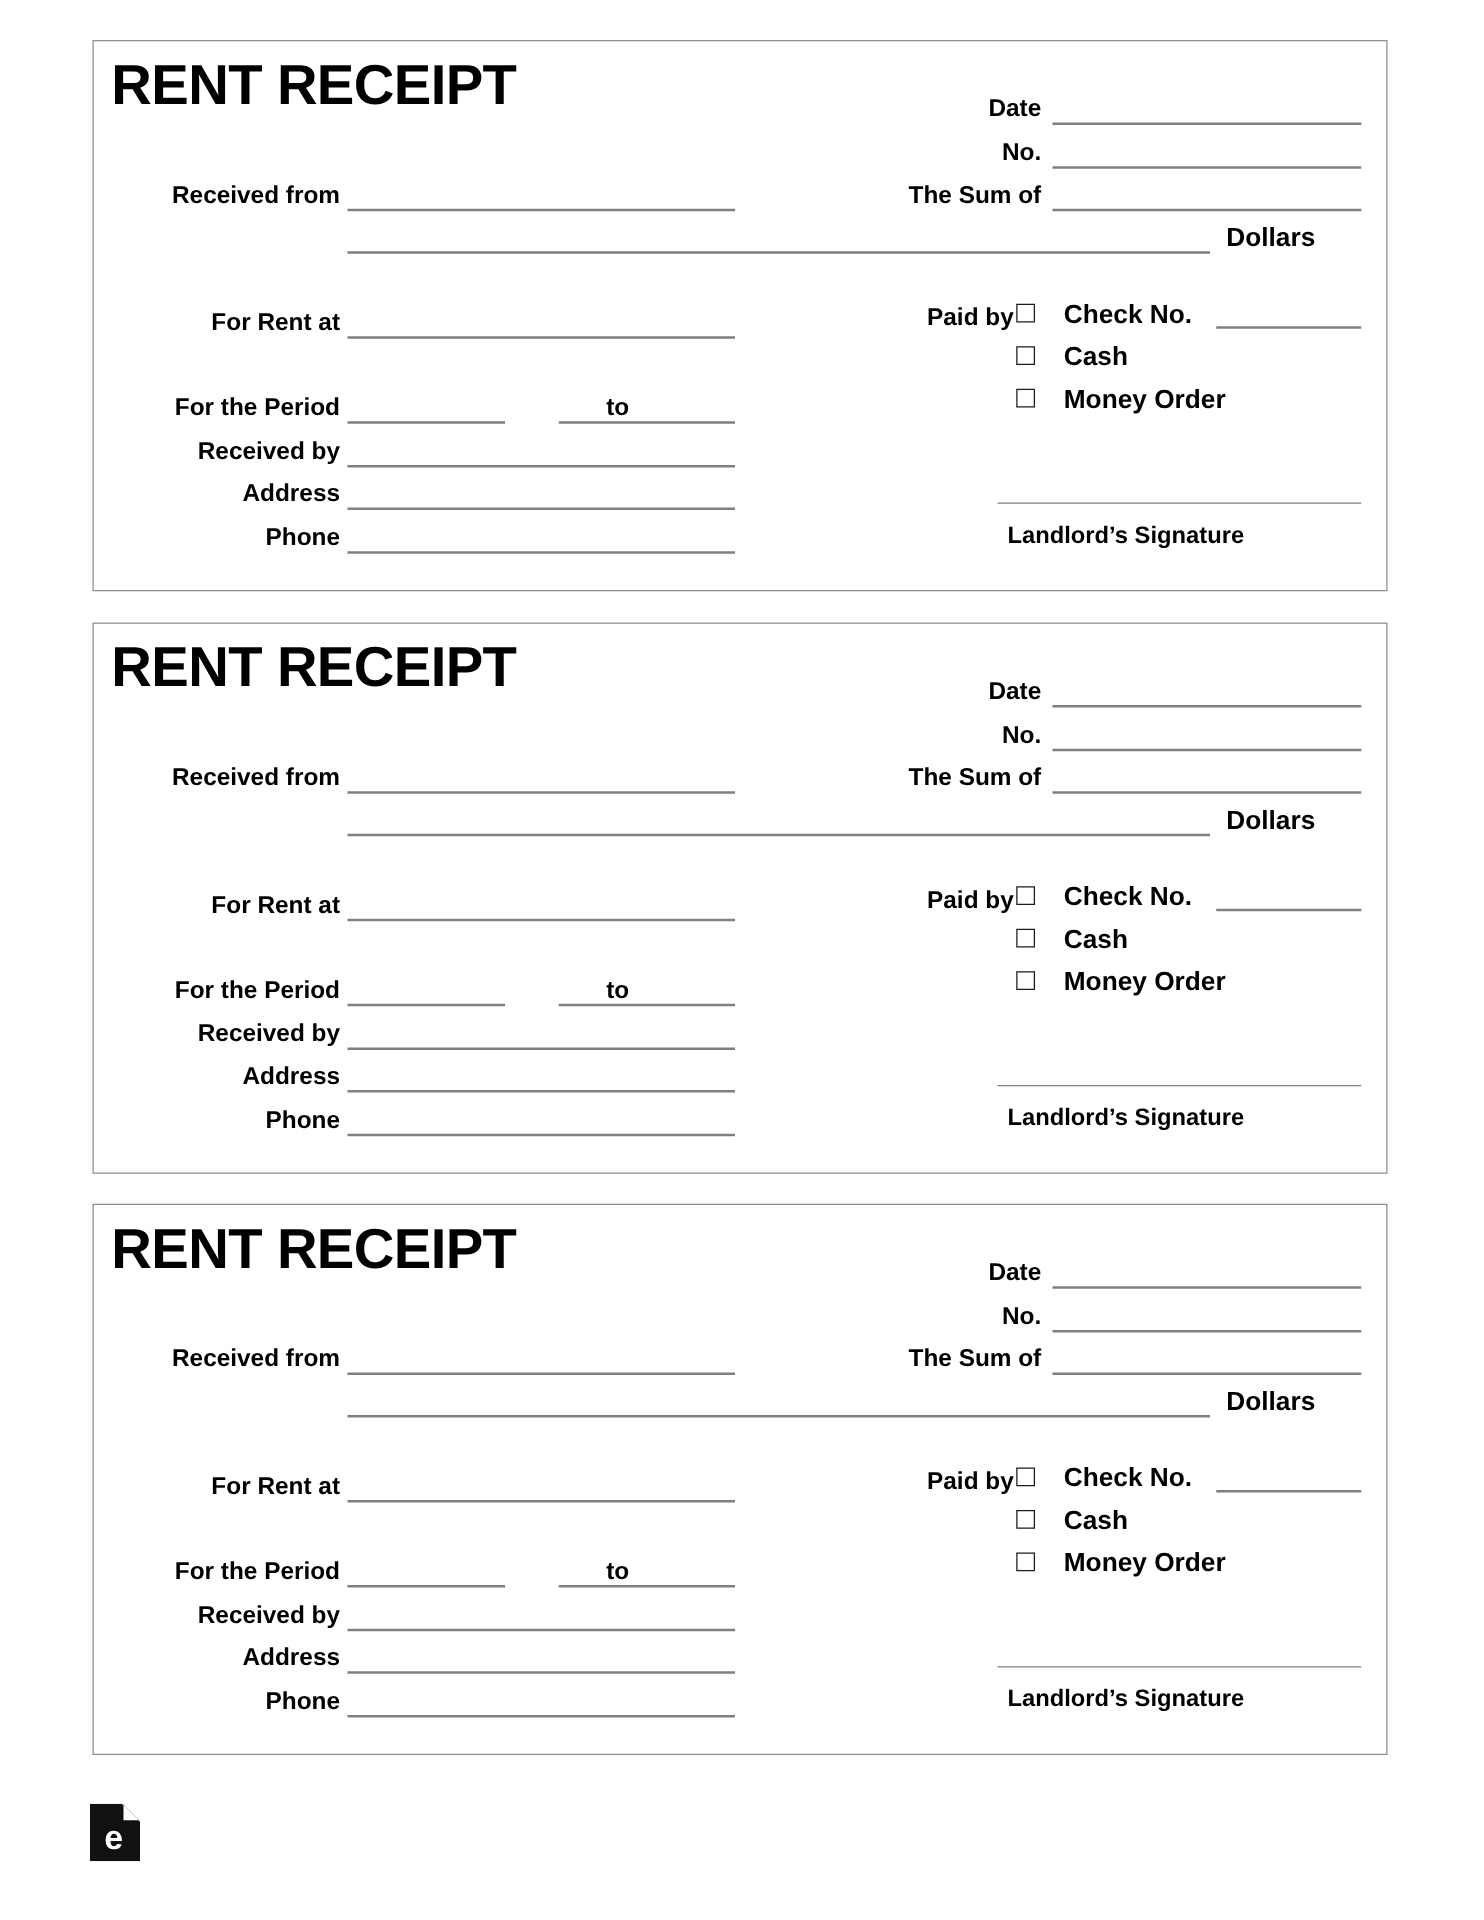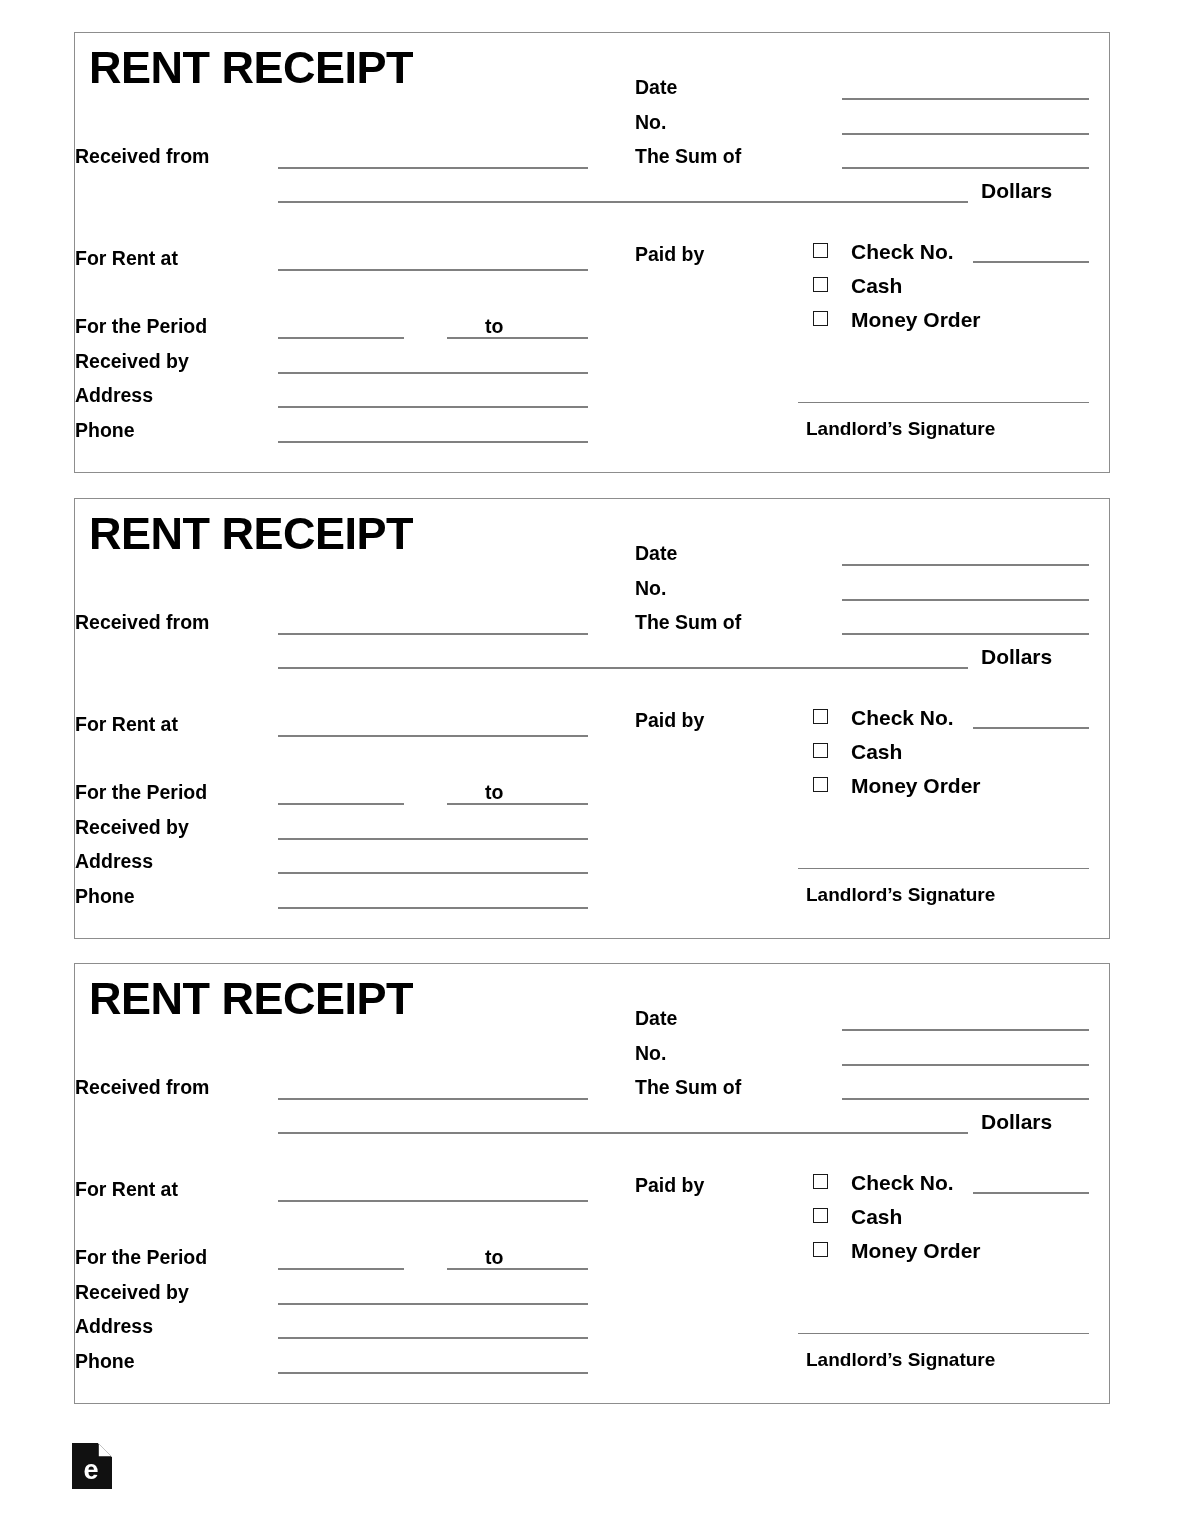--- a/index.html
+++ b/index.html
@@ -53,21 +53,21 @@
 
   
   .lbl {
     position: absolute;
     font-weight: bold;
     font-size: 19.5px;
     line-height: 1;
     white-space: nowrap;
     text-align: center;
   }
-  .lbl-r { text-align: left; }
+  .lbl-r { text-align: right; }
   .plain {
     position: absolute;
     font-weight: bold;
     font-size: 21px;
     line-height: 1;
     white-space: nowrap;
   }
 
   
   .rule {

